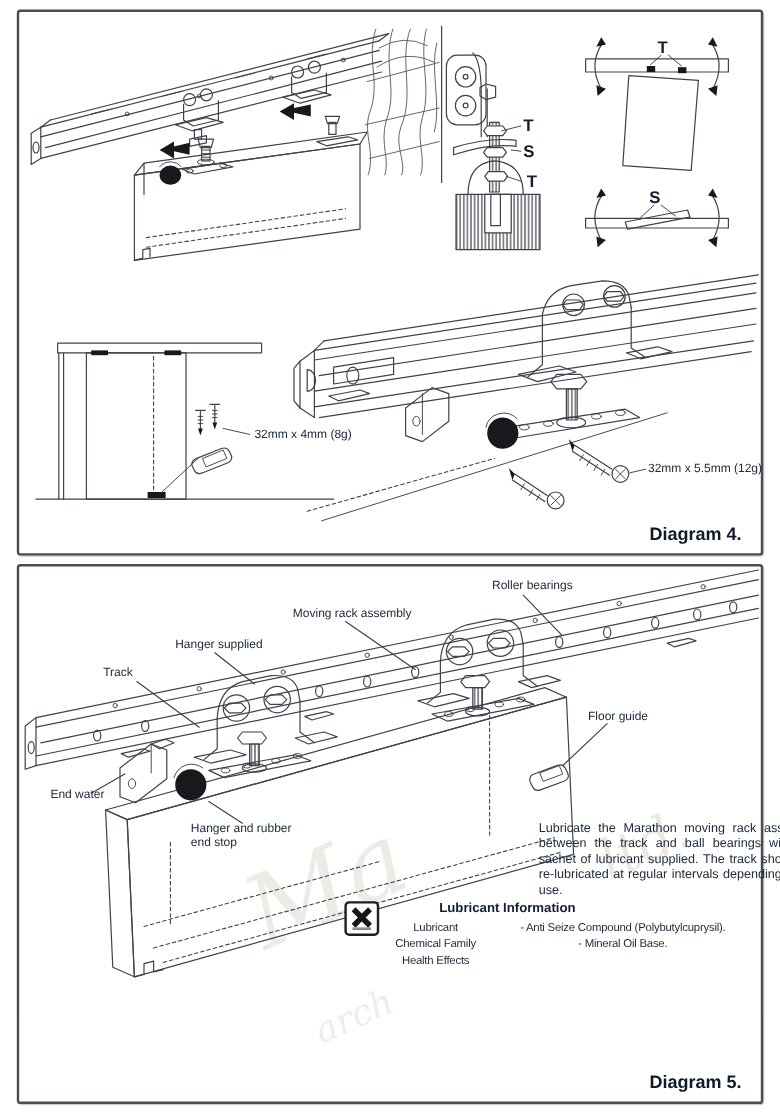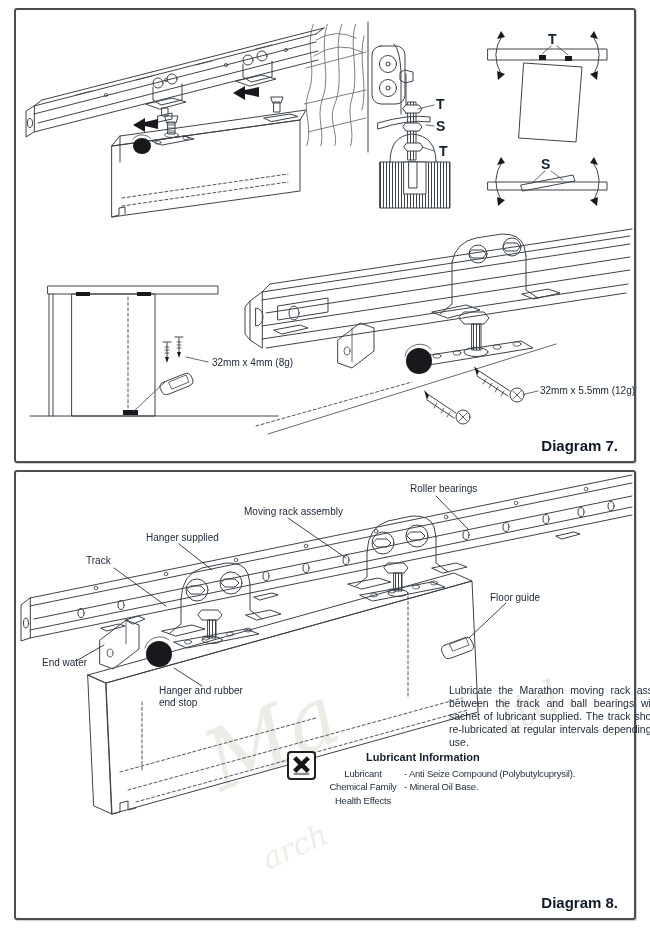--- a/index.html
+++ b/index.html
@@ -23,21 +23,21 @@
   .wm *{stroke:none;}
   .plabel{position:absolute;z-index:3;font-size:10px;line-height:1.18;color:#202c3b;white-space:nowrap;}
   .wrap{white-space:normal;text-align:left;}
   .big{font-weight:700;font-size:14px;color:#131f2d;}
   .caption{position:absolute;right:16px;bottom:7px;font-weight:700;font-size:15px;z-index:3;color:#101a26;}
   .para{position:absolute;z-index:3;font-size:10.5px;line-height:1.24;text-align:justify;color:#202c3b;margin-left:44px;}
   .lub-title{position:absolute;font-weight:700;font-size:11px;z-index:3;color:#131f2d;margin-left:44px;}
   .lub-table{position:absolute;z-index:3;font-size:9.5px;letter-spacing:-.2px;line-height:1.4;width:312px;}
   .lub-row{display:flex;}
   .lub-label{width:82px;flex:none;text-align:center;}
-  .lub-vals{flex:1;}
+  .lub-vals{flex:1;text-align:center;}
   .lub-val{padding-left:9px;text-indent:-9px;}
   .footnote{position:absolute;font-style:italic;font-size:10.5px;z-index:3;color:#202c3b;}
   .hazard{position:absolute;z-index:3;width:25px;height:25px;border:2px solid #1c1e21;border-radius:4px;background:#fff;display:flex;align-items:center;justify-content:center;}
 </style>
 </head>
 <body>
 
 <div class="panel" id="p4">
   <svg class="art" width="618" height="451" viewBox="0 0 618 451">
     <defs>
@@ -232,21 +232,21 @@
     </g>
   </svg>
 
   <div class="plabel big" style="left:420px;top:86px">T</div>
   <div class="plabel big" style="left:420px;top:108px">S</div>
   <div class="plabel big" style="left:423px;top:133px">T</div>
   <div class="plabel big" style="left:532px;top:21px">T</div>
   <div class="plabel big" style="left:525px;top:146px">S</div>
   <div class="plabel" style="left:196px;top:347px">32mm x 4mm (8g)</div>
   <div class="plabel" style="left:524px;top:375px">32mm x 5.5mm (12g)</div>
-  <div class="caption">Diagram 7.</div>
+  <div class="caption">Diagram 4.</div>
 </div>
 
 <div class="panel" id="p5">
 
   <svg class="wm" width="618" height="446" viewBox="0 0 618 446">
     <g transform="translate(505,58) rotate(35)" fill="none" stroke="#eae8e2" stroke-width="8">
       <rect width="34" height="34"></rect>
         <rect x="46" width="34" height="34"></rect>
       <rect y="46" width="34" height="34"></rect>
         <rect x="46" y="46" width="34" height="34"></rect>
@@ -401,14 +401,14 @@
         <div class="lub-label">Chemical Family</div>
         <div class="lub-vals">
           <div class="lub-val">- Mineral Oil Base.</div>
         </div>
       </div>
       <div class="lub-row">
         <div class="lub-label">Health Effects</div>
       </div>
     </div>
 
-  <div class="caption">Diagram 8.</div>
+  <div class="caption">Diagram 5.</div>
 </div>
 
 </body></html>

